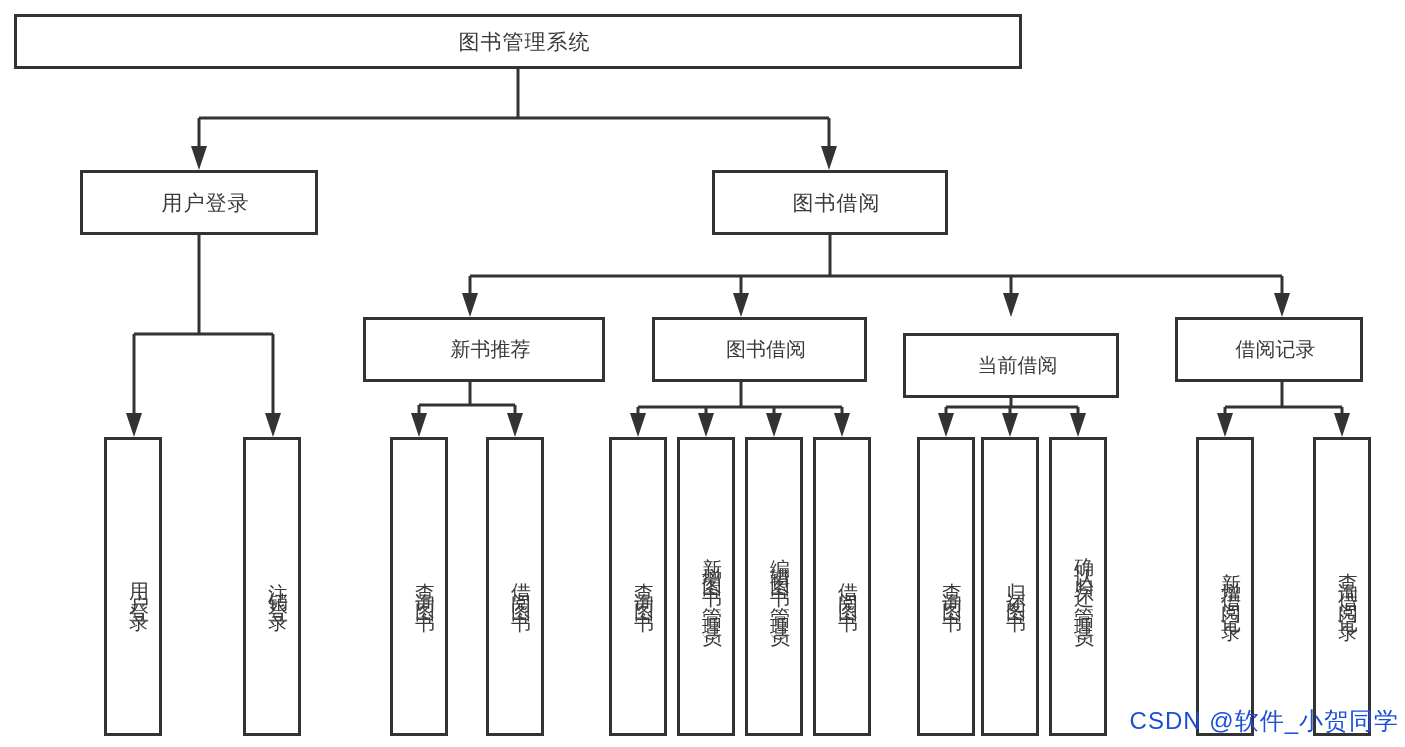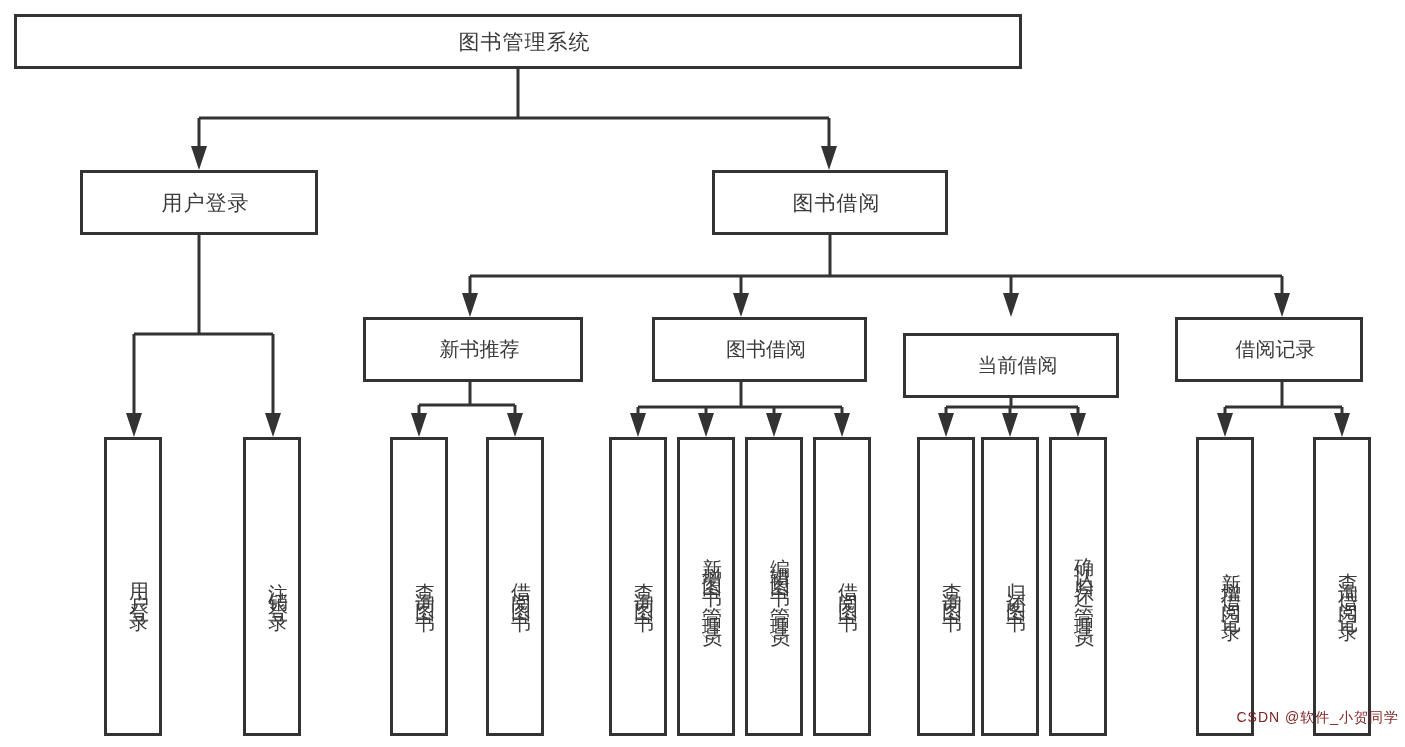--- a/index.html
+++ b/index.html
@@ -19,21 +19,21 @@
   .lvl2{top:170px;height:65px;}
   .lvl3{top:317px;height:65px;font-size:20px;}
   .leaf{
     top:437px;height:299px;width:58px;font-size:20px;
   }
   .leaf .vtext{
     writing-mode:vertical-rl;text-orientation:mixed;letter-spacing:10px;
     line-height:1;white-space:nowrap;
   }
   #watermark{
-    position:absolute;right:6px;bottom:20px;color:#7f1d1d;font-size:14px;
+    position:absolute;right:6px;bottom:10px;color:#1d4ed8;font-size:24px;
     letter-spacing:1px;pointer-events:none;
   }
 </style>
 </head>
 <body>
 
 <div id="canvas">
 
   <svg id="wires" viewBox="0 0 1405 747" xmlns="http://www.w3.org/2000/svg">
     <g stroke="#333333" stroke-width="3" fill="none">
@@ -113,21 +113,21 @@
     <span>图书管理系统</span>
   </div>
 
   <div class="node h-node lvl2" style="left:80px;width:238px;">
     <span>用户登录</span>
   </div>
   <div class="node h-node lvl2" style="left:712px;width:236px;">
     <span>图书借阅</span>
   </div>
 
-  <div class="node lvl3" style="left:363px;width:220px;">
+  <div class="node lvl3" style="left:363px;width:242px;">
     <span>新书推荐</span>
   </div>
   <div class="node lvl3" style="left:634px;width:215px;margin-left:18px;">
     <span>图书借阅</span>
   </div>
   <div class="node lvl3" style="left:903px;width:216px;margin-top:16px;">
     <span>当前借阅</span>
   </div>
   <div class="node lvl3" style="left:1175px;width:188px;">
     <span>借阅记录</span>

